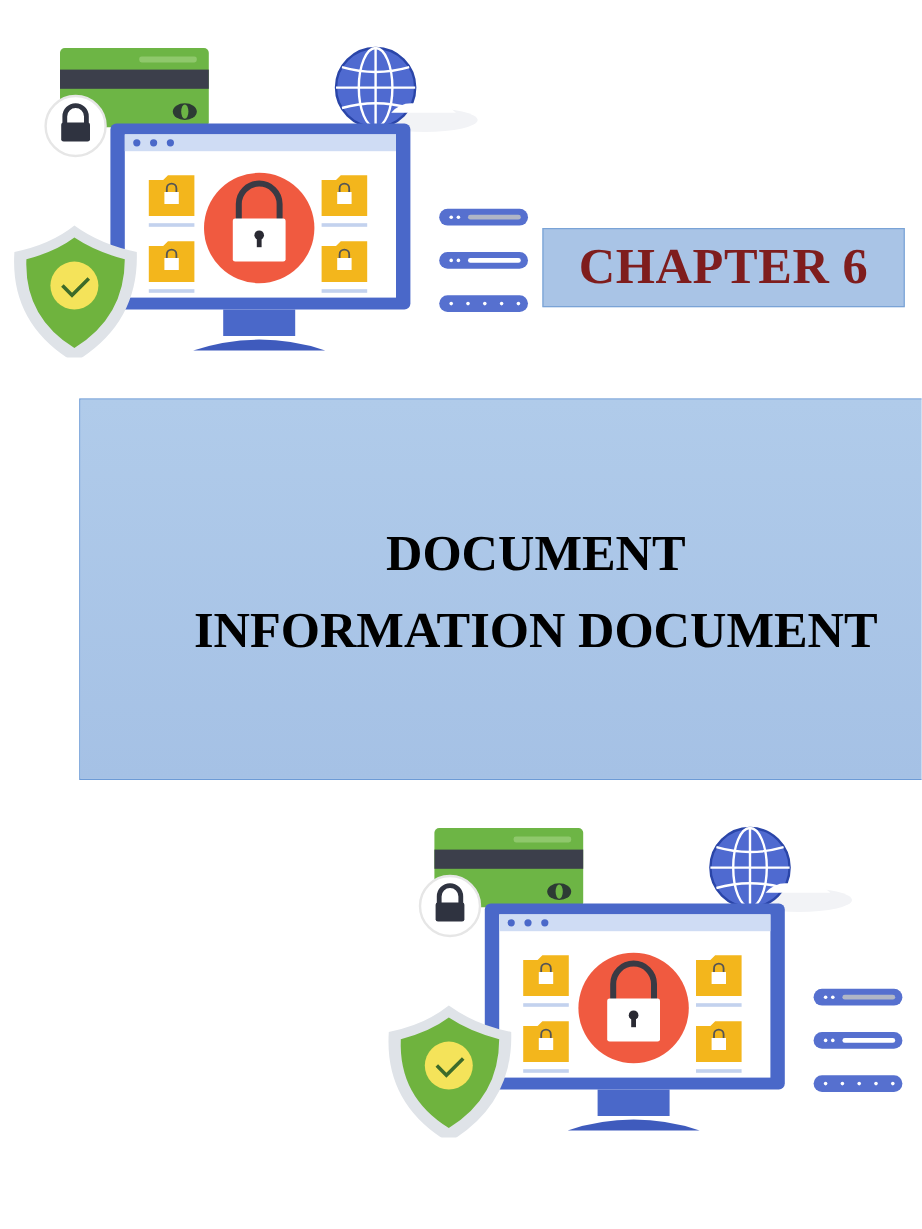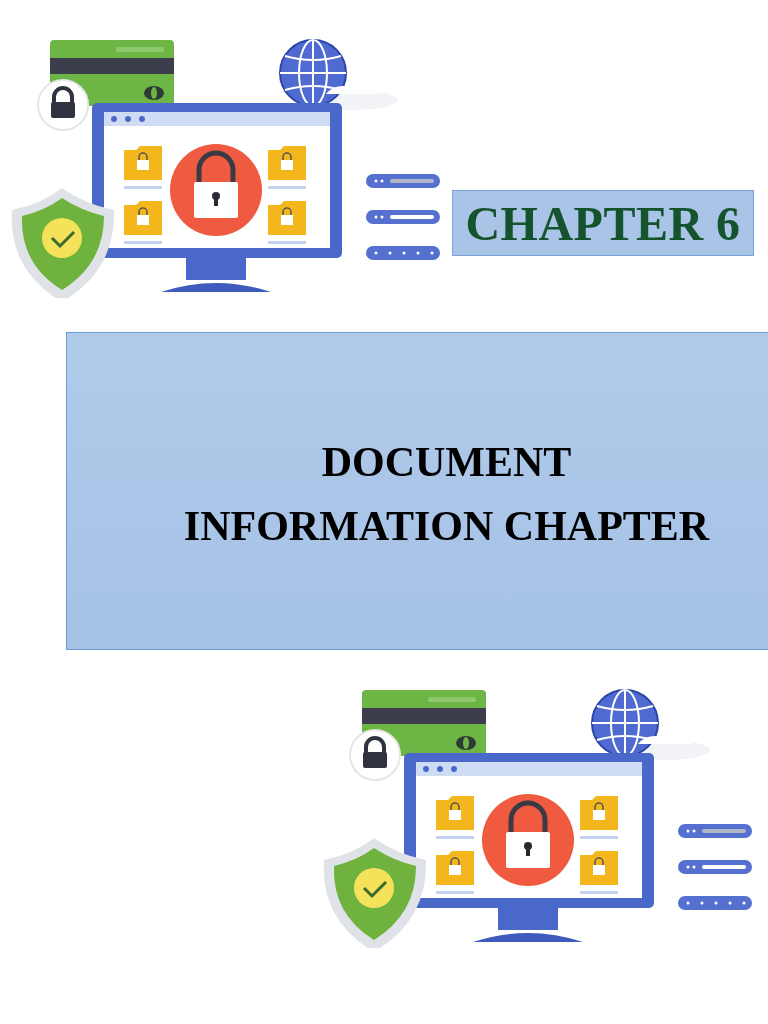--- a/index.html
+++ b/index.html
@@ -13,21 +13,21 @@
     #illus-top { left: 6px; top: 38px; }
     #illus-bottom { left: 318px; top: 688px; }
 
     .chapter-box {
       position: absolute; left: 452px; top: 190px; width: 302px; height: 66px;
       background: #a9c4e6; border: 1px solid #7aa3d6; box-sizing: border-box;
       display: flex; align-items: center; justify-content: center;
     }
     .chapter-box span {
       font-family: "Liberation Serif", serif; font-weight: bold;
-      font-size: 48px; color: #14532d; letter-spacing: 0.5px; text-align: center;
+      font-size: 42px; color: #7f1d1d; letter-spacing: 0.5px; text-align: center;
     }
     .title-box {
       position: absolute; left: 66px; top: 332px; width: 761px; height: 318px;
       background: linear-gradient(#b0cbea, #a5c1e5);
       border: 1.5px solid #6d9bd6; box-sizing: border-box;
       display: flex; flex-direction: column; align-items: center; justify-content: center;
       padding-top: 6px;
     }
     .title-box .line {
       font-family: "Liberation Serif", serif; font-weight: bold;
@@ -133,21 +133,21 @@
     </g>
   </svg>
 </div>
 
 <div class="chapter-box">
   <span>CHAPTER 6</span>
 </div>
 
 <div class="title-box">
   <div class="line">DOCUMENT</div>
-  <div class="line">INFORMATION CHAPTER</div>
+  <div class="line">INFORMATION DOCUMENT</div>
 </div>
 
 <div class="illus" id="illus-bottom">
   <svg viewBox="0 0 440 260" xmlns="http://www.w3.org/2000/svg">
 
     <g>
       <rect x="44" y="2" width="124" height="66" rx="4" fill="#6db545"></rect>
       <rect x="44" y="20" width="124" height="16" fill="#3c3f4b"></rect>
       <rect x="110" y="9" width="48" height="5" rx="2" fill="#8fc86c"></rect>
       <ellipse cx="148" cy="55" rx="10" ry="7" fill="#2d3b34"></ellipse>

